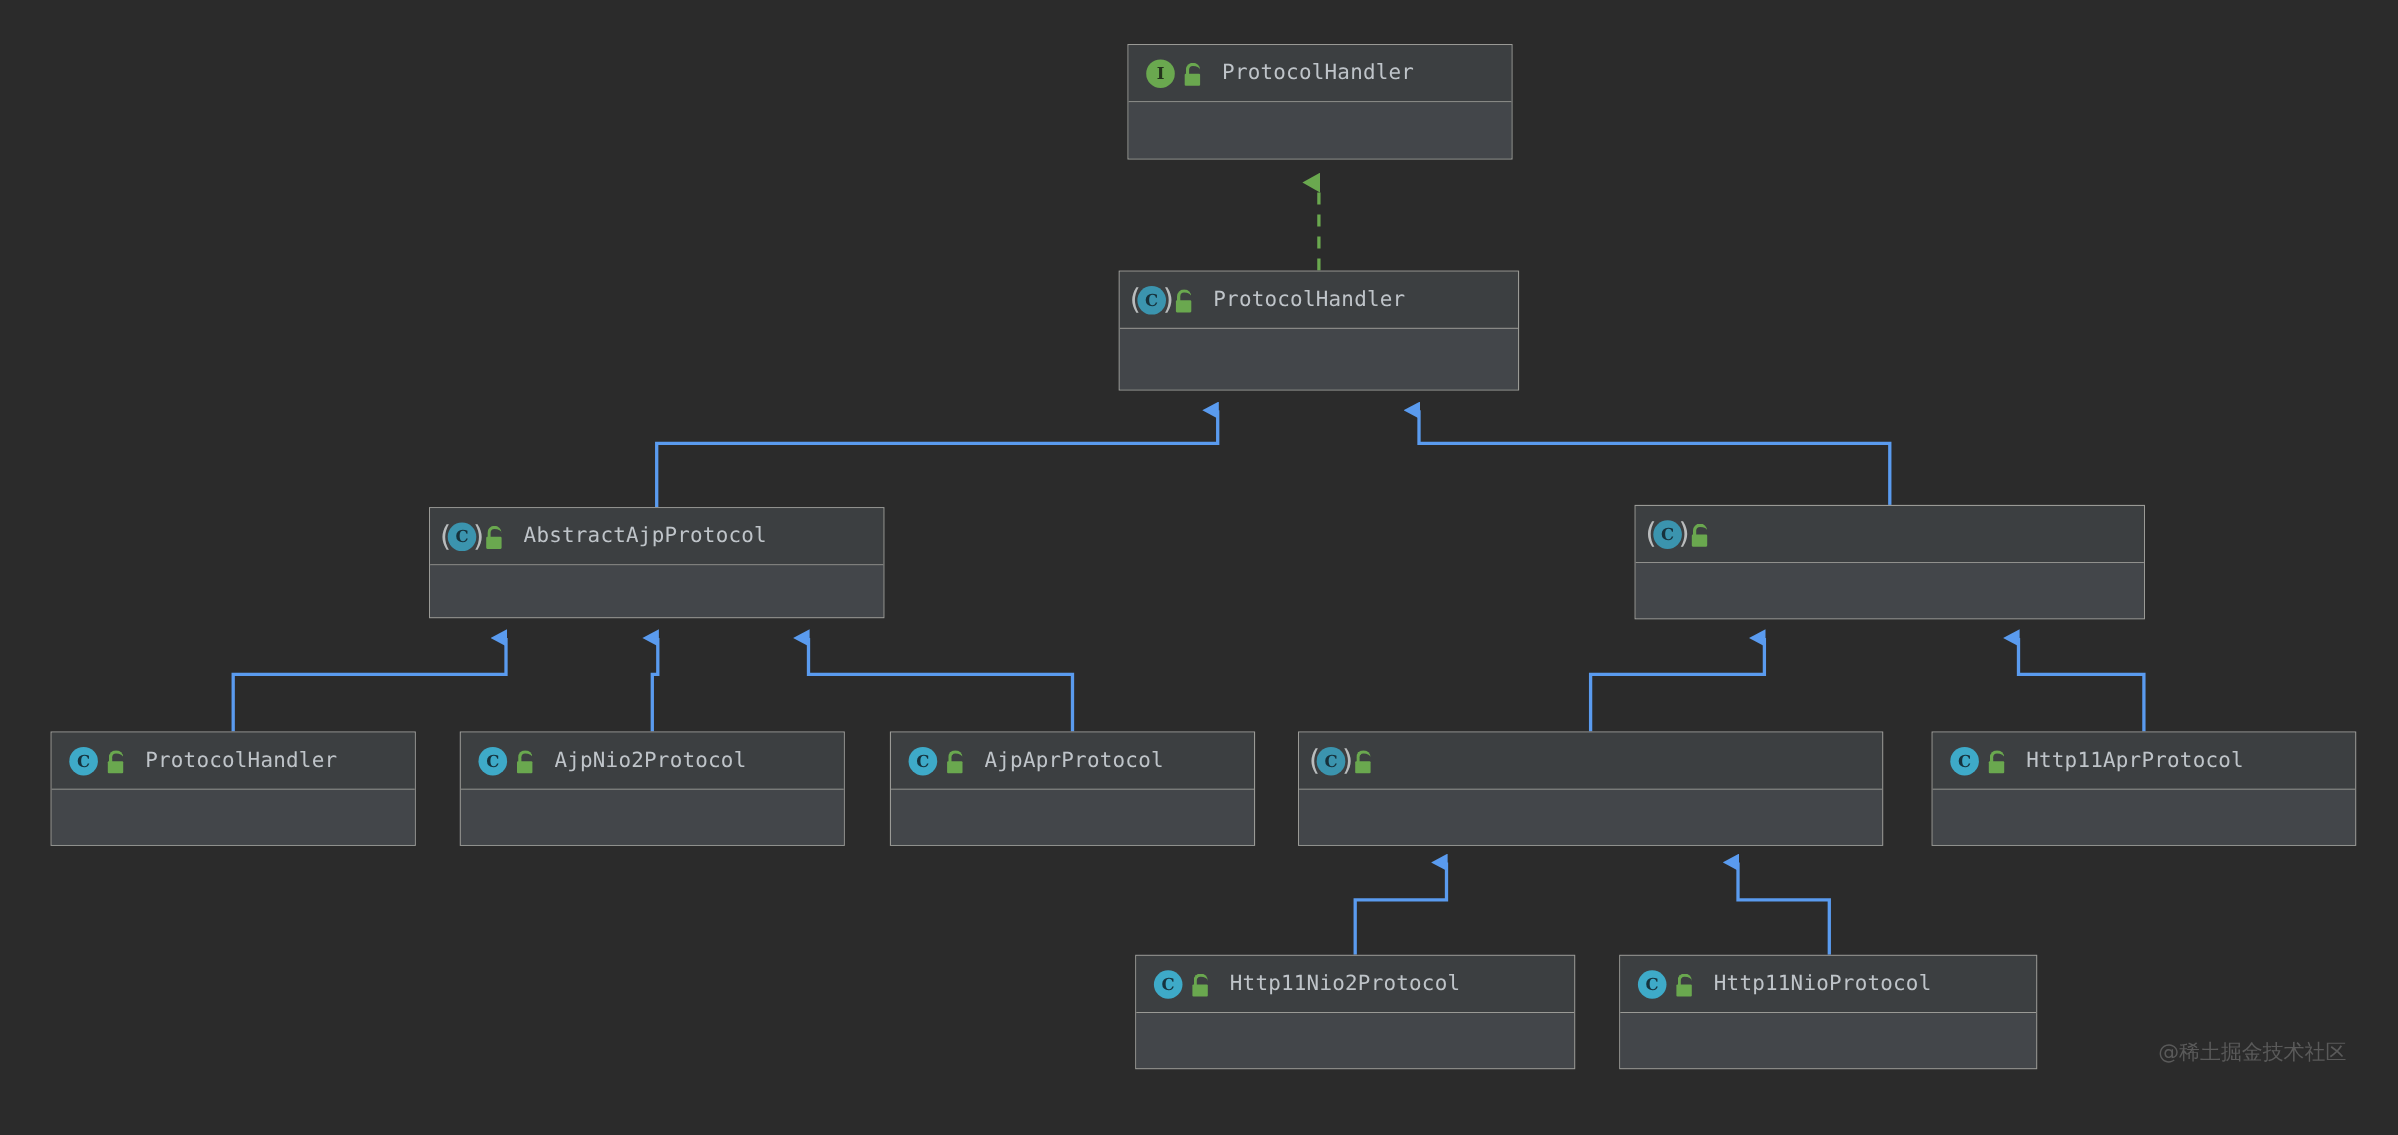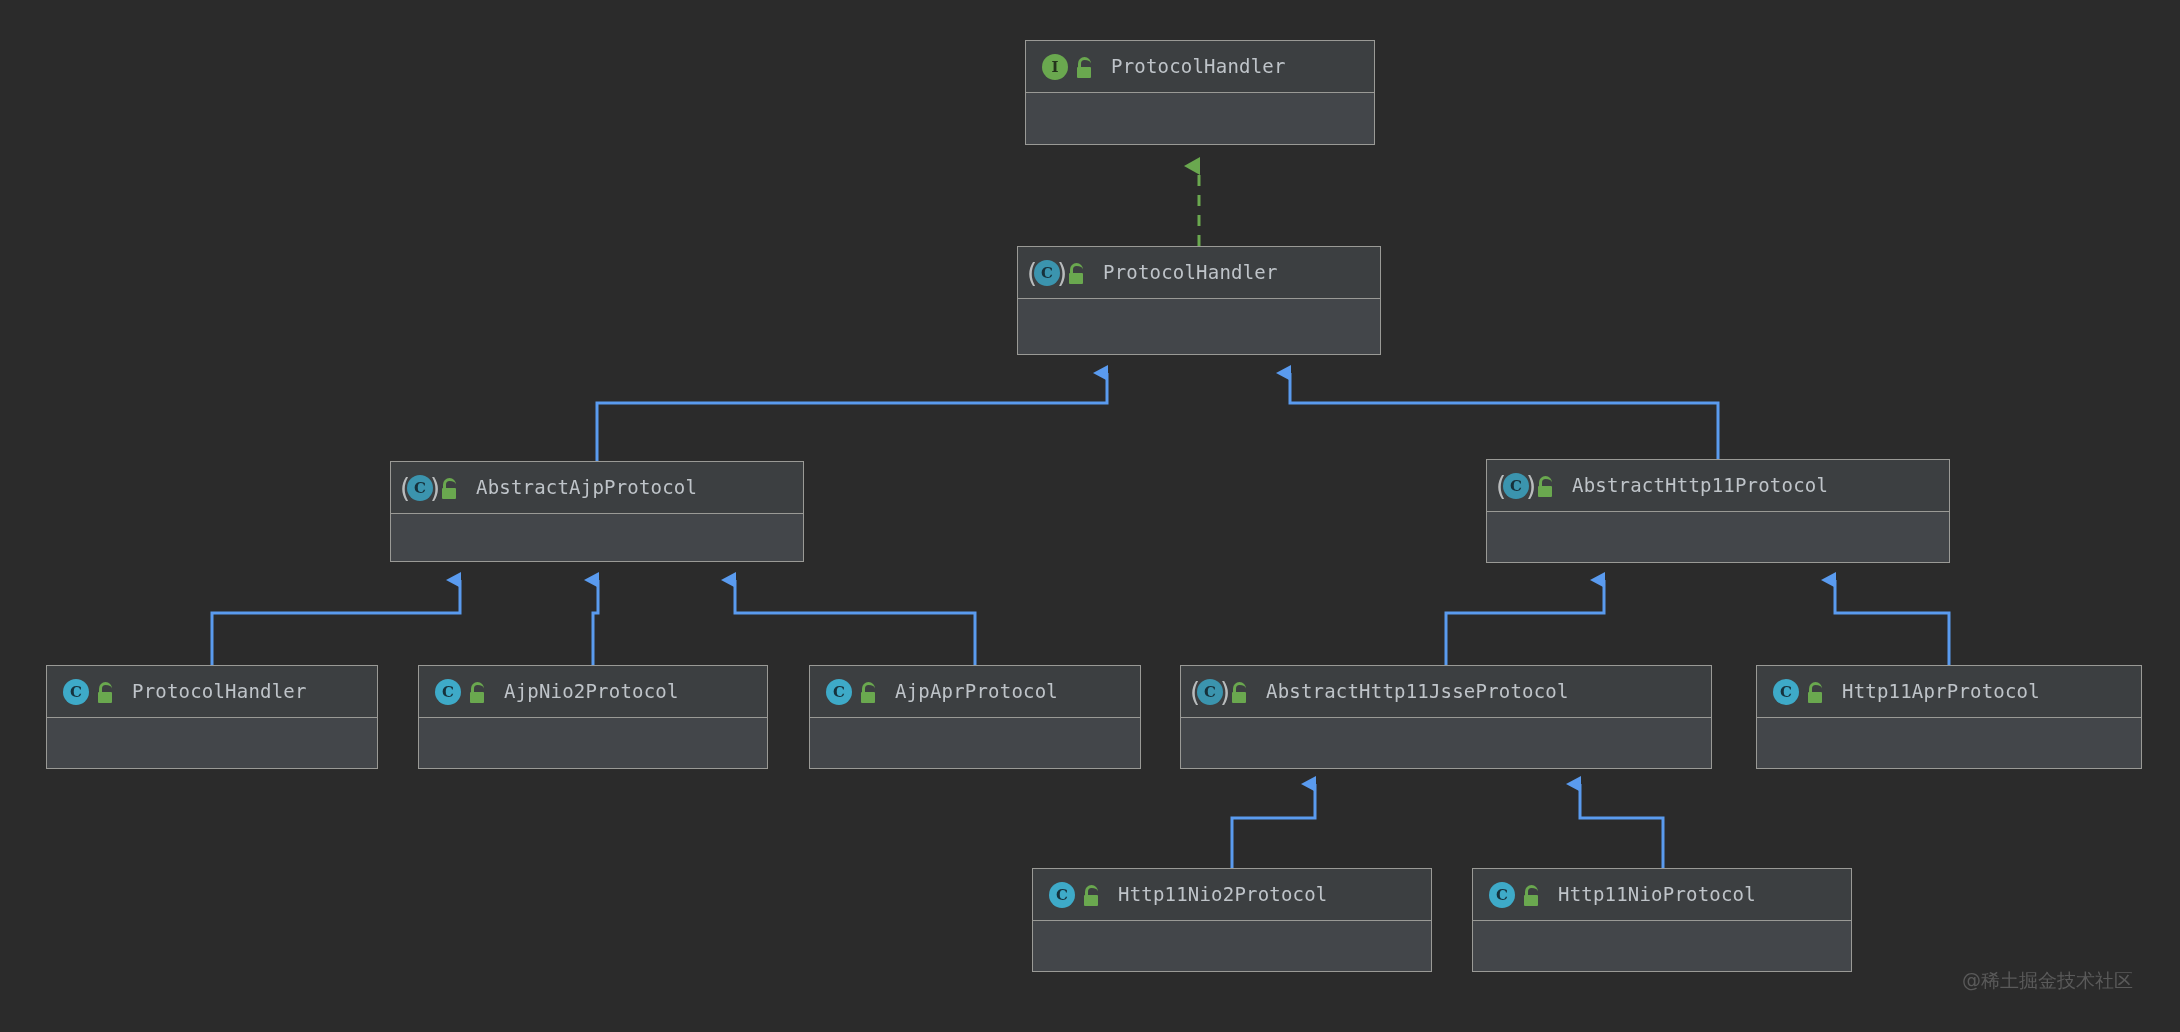--- a/index.html
+++ b/index.html
@@ -241,21 +241,20 @@
     <div class="node-header">
       <span class="kind-icon kind-abstract">
         <span class="paren paren-l">(</span>
         <span class="disc">C</span>
         <span class="paren paren-r">)</span>
       </span>
       <span class="lock-icon">
         <span class="lock-shackle"></span>
           <span class="lock-body"></span>
       </span>
-      <span class="node-title">AbstractHttp11Protocol</span>
     </div>
     <div class="node-body"></div>
   </div>
 
   <div class="node" style="left:46px; top:665px; width:332px; height:104px;">
     <div class="node-header">
       <span class="kind-icon kind-class">
         <span class="disc">C</span>
       </span>
       <span class="lock-icon">
@@ -299,21 +298,20 @@
     <div class="node-header">
       <span class="kind-icon kind-abstract">
         <span class="paren paren-l">(</span>
         <span class="disc">C</span>
         <span class="paren paren-r">)</span>
       </span>
       <span class="lock-icon">
         <span class="lock-shackle"></span>
           <span class="lock-body"></span>
       </span>
-      <span class="node-title">AbstractHttp11JsseProtocol</span>
     </div>
     <div class="node-body"></div>
   </div>
 
   <div class="node" style="left:1756px; top:665px; width:386px; height:104px;">
     <div class="node-header">
       <span class="kind-icon kind-class">
         <span class="disc">C</span>
       </span>
       <span class="lock-icon">
@@ -346,15 +344,15 @@
       </span>
       <span class="lock-icon">
         <span class="lock-shackle"></span>
           <span class="lock-body"></span>
       </span>
       <span class="node-title">Http11NioProtocol</span>
     </div>
     <div class="node-body"></div>
   </div>
 
-  <div class="watermark" style="left:1962px; top:968px;">@稀土掘金技术社区</div>
+  <div class="watermark" style="left:1962px; top:944px;">@稀土掘金技术社区</div>
 
 </div>
 
 </body></html>

